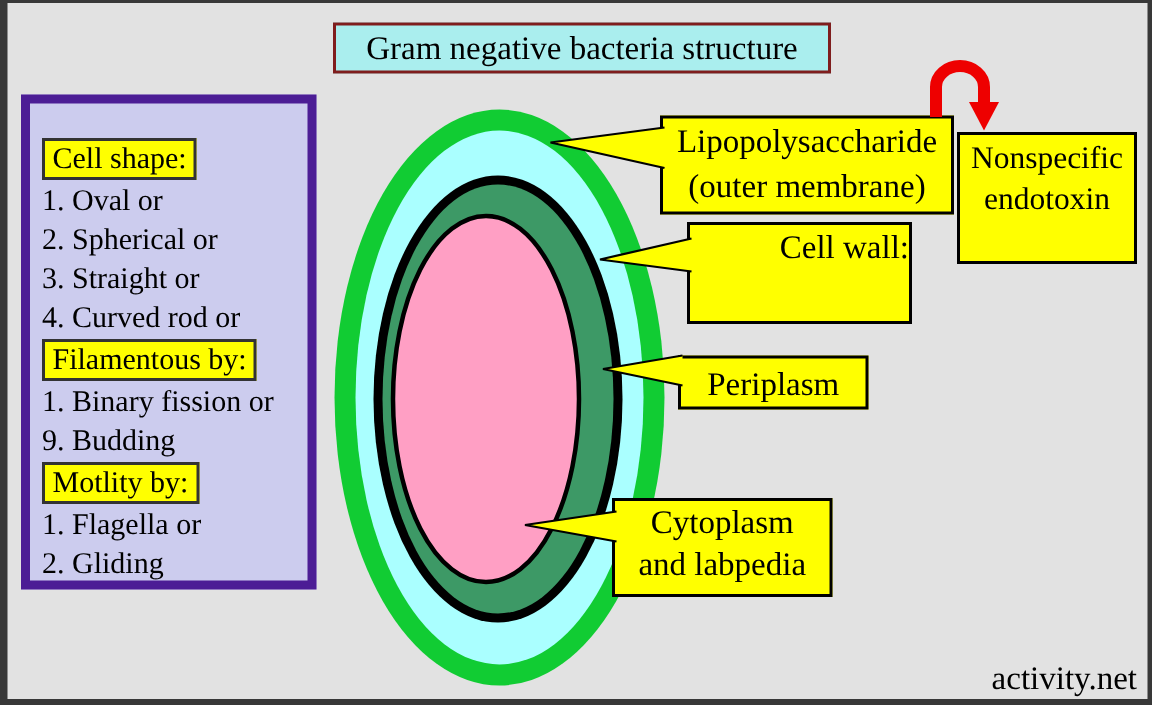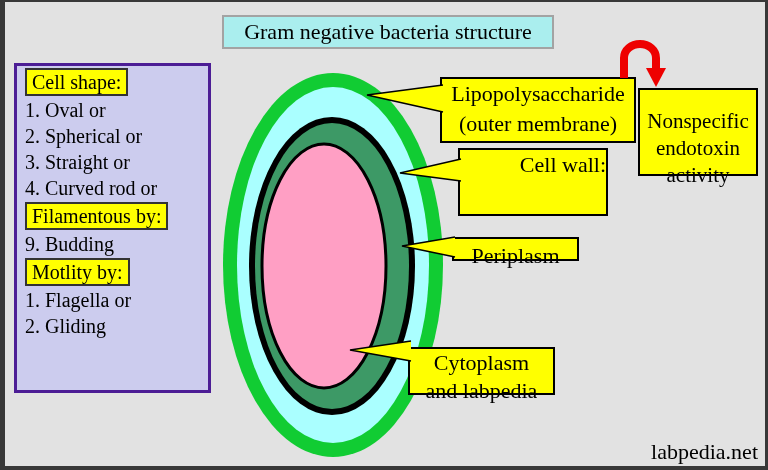--- a/index.html
+++ b/index.html
@@ -11,45 +11,45 @@
   .frame {
     position:absolute; inset:0; z-index:10; pointer-events:none;
     border-style:solid; border-color:#383838; border-width:2px 3px 4px 5px;
     box-sizing:border-box;
   }
   .cell-svg, .overlay-svg { position:absolute; left:0; top:0; z-index:0; }
   .overlay-svg { z-index:3; pointer-events:none; }
 
   .title-box {
     position:absolute; left:222px; top:15px; width:332px; height:34px;
-    background:#AAEEEE; border:2px solid #a3a3a3; box-sizing:border-box;
+    background:#AAEEEE; border:2px solid #7f1d1d; box-sizing:border-box;
     text-align:center; font-size:22px; line-height:29px; z-index:1;
   }
 
   .panel {
     position:absolute; left:14px; top:63px; width:197px; height:330px;
-    background:#CCCCEE; border:3px solid #4c1d95; box-sizing:border-box;
-    padding:1px 4px 0 8px; font-size:20px; z-index:1;
+    background:#CCCCEE; border:6px solid #4c1d95; box-sizing:border-box;
+    padding:22px 4px 0 8px; font-size:20px; z-index:1;
   }
   .panel .heading {
     display:block; width:fit-content; background:#FFFF00;
     border:2px solid #333; padding:0 5px; line-height:24px; margin:1px 0;
   }
   .panel .item { line-height:26px; white-space:nowrap; }
 
   .callout {
     position:absolute; background:#FFFF00; border:2px solid #000;
     box-sizing:border-box; text-align:center; font-size:22px; line-height:30px;
     z-index:2; white-space:nowrap;
   }
   #co-lipo      { left:440px; top:77px;  width:196px; height:66px; }
   #co-cellwall  { left:458px; top:148px; width:150px; height:68px; text-align:right; padding-left:12px; }
-  #co-periplasm { left:452px; top:237px; width:127px; height:24px; line-height:34px; }
-  #co-cytoplasm { left:408px; top:347px; width:147px; height:48px; line-height:28px; }
-  #co-endotoxin { left:638px; top:88px;  width:120px; height:88px; font-size:21px; line-height:27px; padding-top:18px; }
+  #co-periplasm { left:452px; top:237px; width:127px; height:36px; line-height:34px; }
+  #co-cytoplasm { left:408px; top:332px; width:147px; height:66px; line-height:28px; }
+  #co-endotoxin { left:638px; top:88px;  width:120px; height:88px; font-size:21px; line-height:27px; padding-top:2px; }
 
   .watermark {
     position:absolute; right:10px; bottom:5px; font-size:22px; z-index:4;
   }
 </style>
 </head>
 <body>
 
 <div class="stage">
 
@@ -63,20 +63,21 @@
 
   <div class="title-box">Gram negative bacteria structure</div>
 
   <div class="panel">
     <span class="heading">Cell shape:</span>
     <div class="item">1. Oval or</div>
     <div class="item">2. Spherical or</div>
     <div class="item">3. Straight or</div>
     <div class="item">4. Curved rod or</div>
     <span class="heading">Filamentous by:</span>
+    <div class="item">1. Binary fission or</div>
     <div class="item">9. Budding</div>
     <span class="heading">Motlity by:</span>
     <div class="item">1. Flagella or</div>
     <div class="item">2. Gliding</div>
   </div>
 
   <div class="callout" id="co-lipo">
     <div>Lipopolysaccharide</div>
     <div>(outer membrane)</div>
   </div>
@@ -90,28 +91,27 @@
   </div>
 
   <div class="callout" id="co-cytoplasm">
     <div>Cytoplasm</div>
     <div>and labpedia</div>
   </div>
 
   <div class="callout" id="co-endotoxin">
     <div>Nonspecific</div>
     <div>endotoxin</div>
-    <div>activity</div>
   </div>
 
   <svg class="overlay-svg" width="768" height="470" viewBox="0 0 768 470">
     <path d="M443,85 L367,95 L443,112" stroke="#000" stroke-width="1.5" fill="#FFFF00"></path>
     <path d="M461,159 L400,173 L461,181" stroke="#000" stroke-width="1.5" fill="#FFFF00"></path>
     <path d="M455,237 L402,246 L455,257" stroke="#000" stroke-width="1.5" fill="#FFFF00"></path>
     <path d="M411,341 L350,350 L411,361" stroke="#000" stroke-width="1.5" fill="#FFFF00"></path>
     <path d="M624,78 L624,58 A16,14 0 0 1 656,58 L656,70" fill="none" stroke-width="8" stroke="#EE0000"></path>
     <polygon points="646,68 666,68 656,87" fill="#EE0000"></polygon>
   </svg>
 
-  <div class="watermark">labpedia.net</div>
+  <div class="watermark">activity.net</div>
 
   <div class="frame"></div>
 </div>
 
 </body></html>

